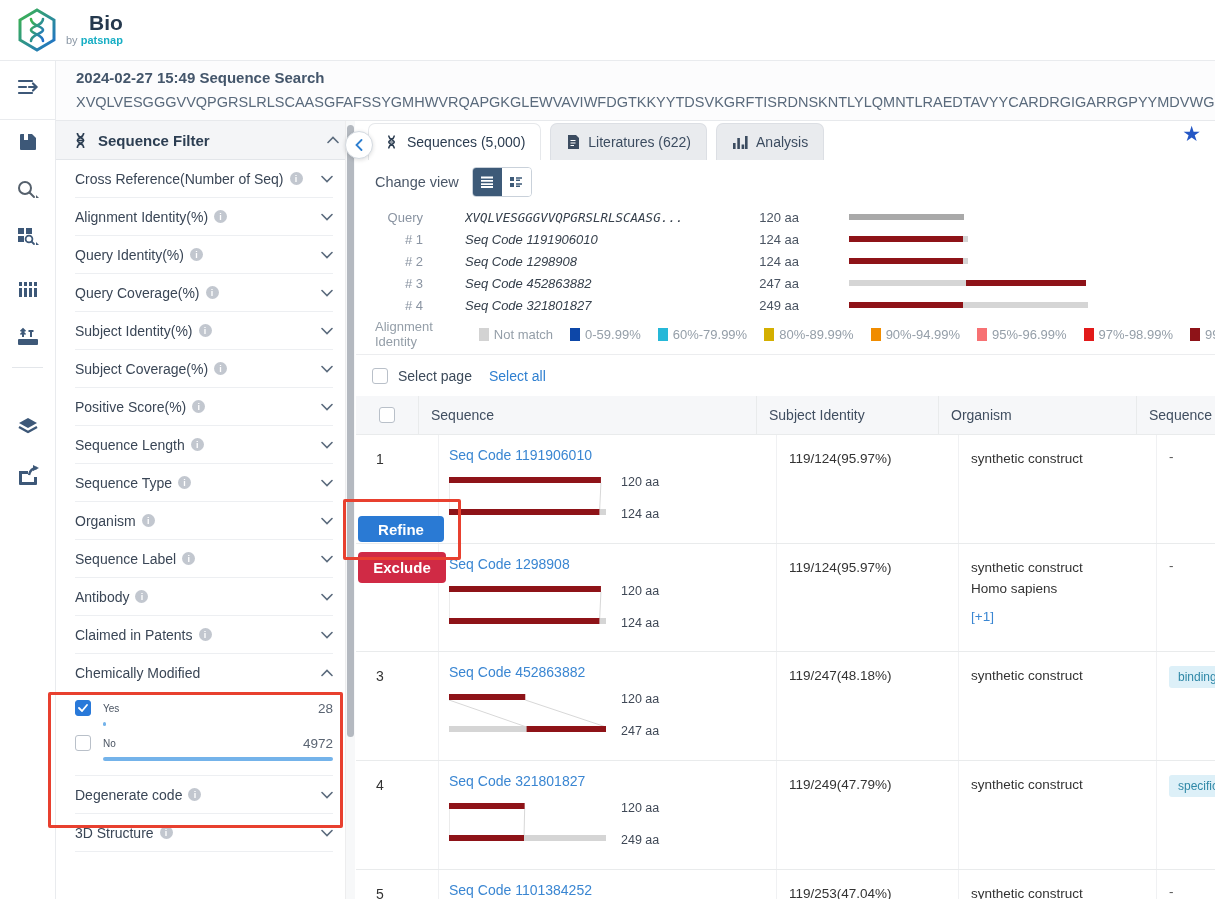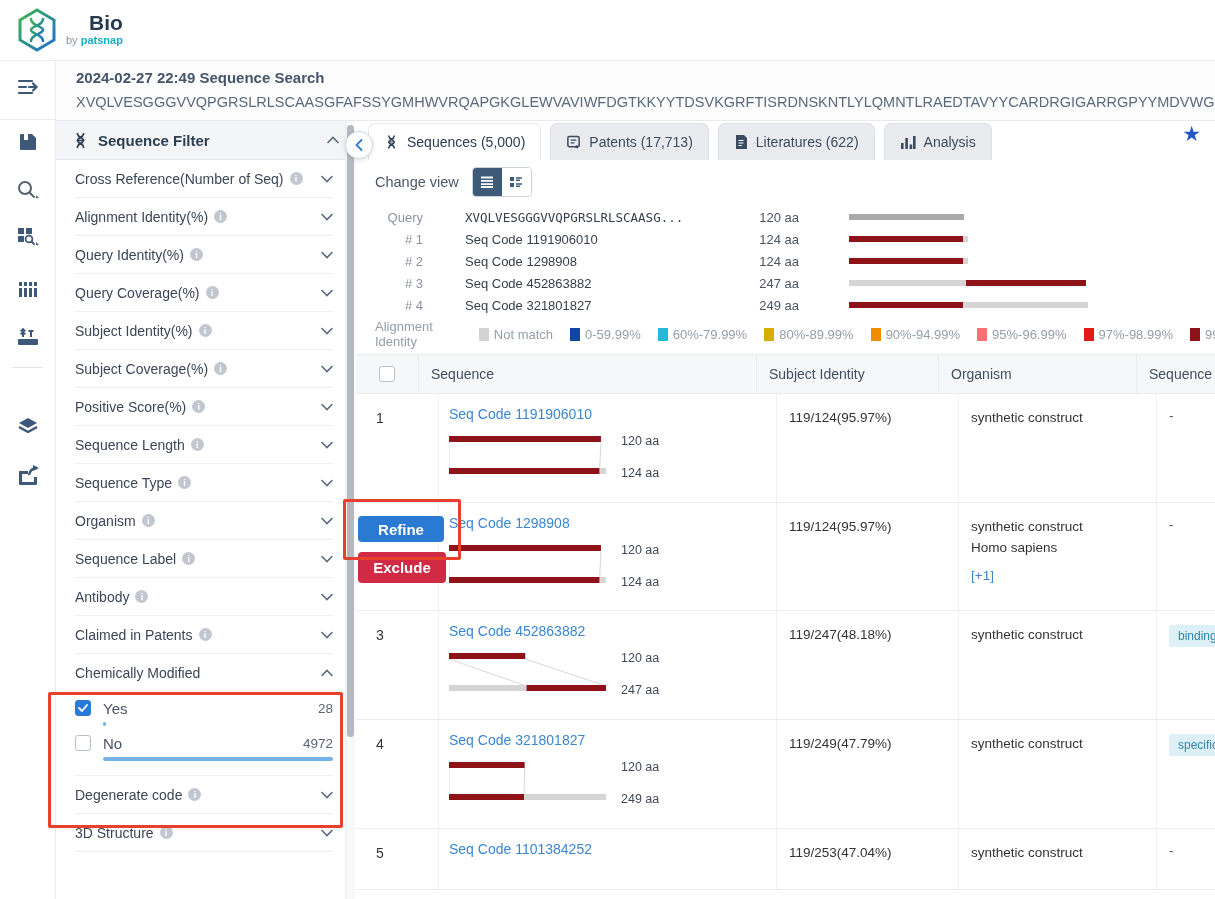--- a/index.html
+++ b/index.html
@@ -34,21 +34,21 @@
     display:flex;align-items:center;justify-content:center;gap:9px;font-size:14px;color:#333;font-family:inherit;cursor:pointer;}
   .fitem{height:37px;border-bottom:1px solid #edeff2;display:flex;align-items:center;justify-content:space-between;
     font-size:14px;color:#3a4656;cursor:pointer;}
   .filabel{display:flex;align-items:center;gap:6px;}
   .chev{color:#5b6b7d;flex:none;}
   .info{width:13px;height:13px;border-radius:50%;background:#c2c7cf;color:#fff;font-size:9px;font-weight:bold;
     display:inline-flex;align-items:center;justify-content:center;font-style:normal;}
   .cmblock{border-bottom:1px solid #edeff2;padding-bottom:14px;}
   .cmblock .fitem{border-bottom:none;}
   .opt{display:flex;align-items:center;height:26px;margin-top:4px;}
-  .optlabel{margin-left:12px;font-size:15px;color:#4a5462;}
+  .optlabel{margin-left:12px;font-size:10px;color:#4a5462;}
   .optcount{margin-left:auto;font-size:13.5px;color:#5a6472;}
   .optbar{height:4px;background:#74b3ea;border-radius:2px;margin-left:28px;margin-top:1px;}
   .cb{width:16px;height:16px;border:1px solid #b9c0c9;border-radius:3px;background:#fff;display:inline-flex;
     align-items:center;justify-content:center;flex:none;cursor:pointer;box-sizing:border-box;}
   .cb.checked{background:#2979d9;border-color:#2979d9;}
   .fsb{position:absolute;right:0;top:0;width:9px;height:778px;background:#f7f8f9;border-left:1px solid #ededee;}
   .fsb-thumb{position:absolute;left:1px;top:4px;width:7px;height:612px;background:#b4b9c0;border-radius:4px;}
 
   
   .main{position:absolute;left:356px;top:121px;width:859px;height:778px;background:#fff;}
@@ -62,21 +62,21 @@
     color:#2e7fd0;z-index:6;cursor:pointer;}
   .viewrow{height:44px;display:flex;align-items:center;padding-left:19px;gap:13px;}
   .cvlabel{font-size:14.5px;color:#4a5768;}
   .seg{display:flex;border:1px solid #c9d1da;border-radius:4px;overflow:hidden;}
   .seg>div{width:29px;height:28px;display:flex;align-items:center;justify-content:center;cursor:pointer;background:#fff;}
   .seg .active{background:#3d5a78;}
 
   .overview{padding:2px 0 10px 19px;border-bottom:1px solid #ecedef;}
   .ovrow{display:flex;align-items:center;height:22px;font-size:13px;gap:32px;}
   .ovlabel{width:48px;text-align:right;color:#8a94a2;flex:none;}
-  .ovtext{margin-left:10px;width:258px;color:#36404c;flex:none;white-space:nowrap;overflow:hidden;}
+  .ovtext{margin-left:10px;width:258px;color:#36404c;flex:none;white-space:nowrap;overflow:hidden;font-style:italic;}
   .mono{font-family:"DejaVu Sans Mono",monospace;font-size:12.5px;}
   .ovaa{width:44px;text-align:right;color:#4a5462;flex:none;}
   .ovbar{margin-left:18px;height:6px;display:flex;}
   .ovbar div{height:6px;}
   .legend{margin-top:8px;height:20px;display:flex;align-items:center;font-size:13px;color:#949ea8;}
   .lglabel{width:48px;margin-right:0;text-align:left;padding-left:0;}
   .lglabel{width:auto;margin-right:46px;}
   #legend-items{display:flex;align-items:center;gap:17px;}
   .lgitem{display:flex;align-items:center;gap:5px;white-space:nowrap;}
   .lgsw{width:10px;height:13px;display:inline-block;}
@@ -201,21 +201,21 @@
   <div class="ric" style="top:401px">
     <svg width="22" height="20" viewBox="0 0 22 20">
         <path d="M2 6h9v3H5v8h12v-5h3v7a1 1 0 0 1-1 1H3a1 1 0 0 1-1-1V6z" fill="#3d5878"></path>
         <path d="M12 10c1-5 4-7 8-7" fill="none" stroke="#3d5878" stroke-width="2.4"></path>
         <path d="M16 0l6 3-6 3z" fill="#3d5878"></path>
       </svg>
   </div>
 </div>
 
 <div class="pageheader">
-  <div class="ph-title">2024-02-27 22:49 Sequence Search</div>
+  <div class="ph-title">2024-02-27 15:49 Sequence Search</div>
   <div class="ph-seq">XVQLVESGGGVVQPGRSLRLSCAASGFAFSSYGMHWVRQAPGKGLEWVAVIWFDGTKKYYTDSVKGRFTISRDNSKNTLYLQMNTLRAEDTAVYYCARDRGIGARRGPYYMDVWGKGTTV</div>
 </div>
 
 <div class="filterpanel">
   <div class="fheader">
     <svg width="17" height="17" viewBox="0 0 16 16">
       <path d="M5 1c0 4.5 6 4.5 6 7s-6 2.5-6 7" fill="none" stroke="#2c3e52" stroke-width="1.5"></path>
       <path d="M11 1c0 4.5-6 4.5-6 7s6 2.5 6 7" fill="none" stroke="#2c3e52" stroke-width="1.5"></path>
       <path d="M5.5 4.5h5M5 8h6M5.5 11.5h5" stroke="#2c3e52" stroke-width="1.2"></path>
       </svg>
@@ -407,28 +407,20 @@
     </div>
     <div class="tab active">
       <svg width="15" height="16" viewBox="0 0 16 16">
         <path d="M5 1c0 4.5 6 4.5 6 7s-6 2.5-6 7" fill="none" stroke="#2b3c50" stroke-width="1.5"></path>
         <path d="M11 1c0 4.5-6 4.5-6 7s6 2.5 6 7" fill="none" stroke="#2b3c50" stroke-width="1.5"></path>
         <path d="M5.5 4.5h5M5 8h6M5.5 11.5h5" stroke="#2b3c50" stroke-width="1.2"></path>
         </svg>
       <span>Sequences (5,000)</span>
     </div>
     <div class="tab">
-      <svg width="15" height="16" viewBox="0 0 16 16">
-          <rect x="2" y="2" width="12" height="11" rx="1.5" fill="none" stroke="#3c4c60" stroke-width="1.6"></rect>
-          <path d="M5 6h6M5 9h4" stroke="#3c4c60" stroke-width="1.4"></path>
-          <circle cx="11.5" cy="13" r="1.6" fill="#3c4c60"></circle>
-        </svg>
-      <span>Patents (17,713)</span>
-    </div>
-    <div class="tab">
       <svg width="14" height="16" viewBox="0 0 14 16">
           <path d="M2 1h8l3 3v11H2z" fill="#3c4c60"></path>
           <path d="M4.5 6.5h5M4.5 9h5M4.5 11.5h3.5" stroke="#fff" stroke-width="1.2"></path>
         </svg>
       <span>Literatures (622)</span>
     </div>
     <div class="tab">
       <svg width="16" height="15" viewBox="0 0 16 15" fill="#3c4c60">
           <rect x="1" y="8" width="2.6" height="6"></rect>
           <rect x="5.3" y="3" width="2.6" height="11"></rect>
@@ -535,20 +527,25 @@
             <span>97%-98.99%</span>
           </span>
           <span class="lgitem">
             <span class="lgsw" style="background: rgb(142, 19, 24);"></span>
             <span>99%-100%</span>
           </span>
         </div>
     </div>
   </div>
 
+  <div class="selrow">
+    <span class="cb"></span>
+    <span class="spl">Select page</span>
+    <a class="sal">Select all</a>
+  </div>
 
   <div class="table">
     <div class="thead">
       <div class="c-num">
           <span class="cb"></span>
         </div>
       <div class="c-seq">Sequence</div>
       <div class="c-sub">Subject Identity</div>
       <div class="c-org">Organism</div>
       <div class="c-lab">Sequence Label</div>

